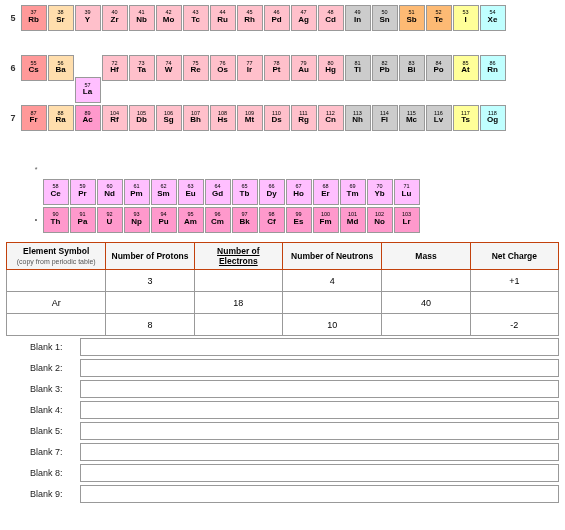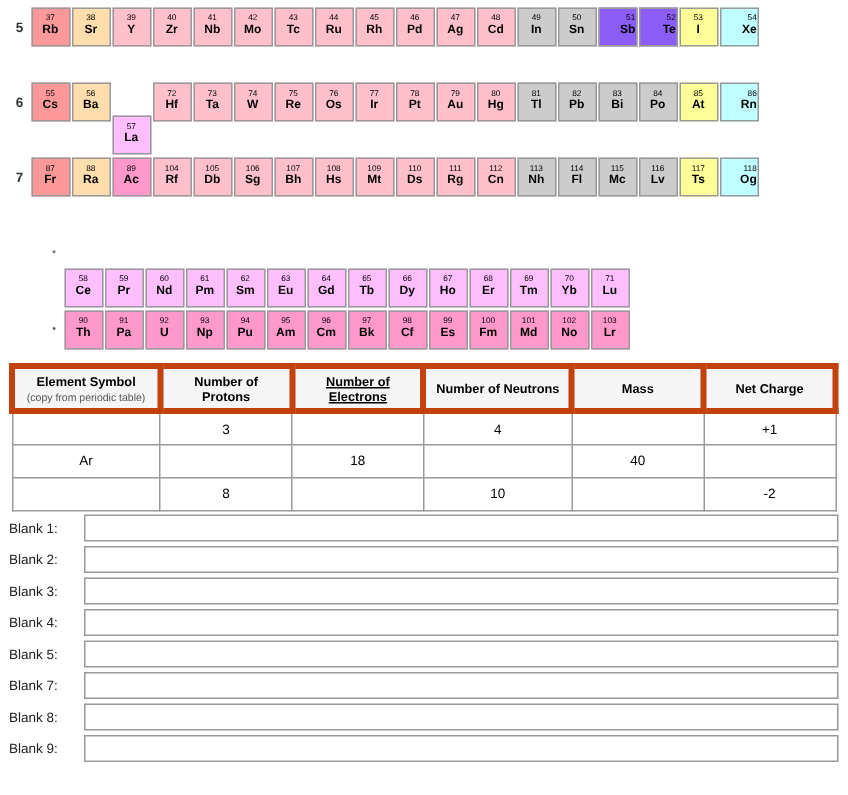--- a/index.html
+++ b/index.html
@@ -56,23 +56,23 @@
       font-size: 8px;
       font-weight: bold;
       line-height: 1.1;
     }
 
     
     .color-alkali { background: #ff9999; }
     .color-alkaline { background: #ffdead; text-align: center; }
     .color-transition { background: #ffc0cb; }
     .color-post-transition { background: #cccccc; }
-    .color-metalloid { background: #8b5cf6; align-items: flex-end; }
+    .color-metalloid { background: #fdba74; }
     .color-halogen { background: #ffff99; }
-    .color-noble { background: #c0ffff; align-items: flex-end; }
+    .color-noble { background: #c0ffff; }
     .color-lanthanide { background: #ffbfff; margin-top: 45px; }
     .color-actinide { background: #ff99cc; }
 
     .pt-small-rows {
       display: flex;
       flex-direction: column;
       margin-left: 26px;
       margin-top: 2px;
     }
 
@@ -96,21 +96,21 @@
       margin-top: 4px;
     }
 
     .data-table {
       width: 100%;
       border-collapse: collapse;
       font-size: 9px;
     }
 
     .data-table th {
-      border: 4px solid #c2410c;
+      border: 1px solid #c2410c;
       padding: 3px 4px;
       text-align: center;
       background: #f5f5f5;
       font-size: 8.5px;
       font-weight: bold;
       vertical-align: middle;
     }
 
     .data-table td {
       border: 1px solid #999;
@@ -122,20 +122,21 @@
 
     .col-symbol { width: 18%; }
     .col-protons { width: 16%; }
     .col-electrons { width: 16%; text-decoration: underline; }
     .col-neutrons { width: 18%; }
     .col-mass { width: 16%; }
     .col-charge { width: 16%; }
 
     .blank-rows-section {
       padding: 2px 6px 4px 6px;
+      margin-left: 24px;
     }
 
     .blank-row {
       display: flex;
       align-items: center;
       margin-bottom: 3px;
     }
 
     .blank-label {
       font-size: 9px;

